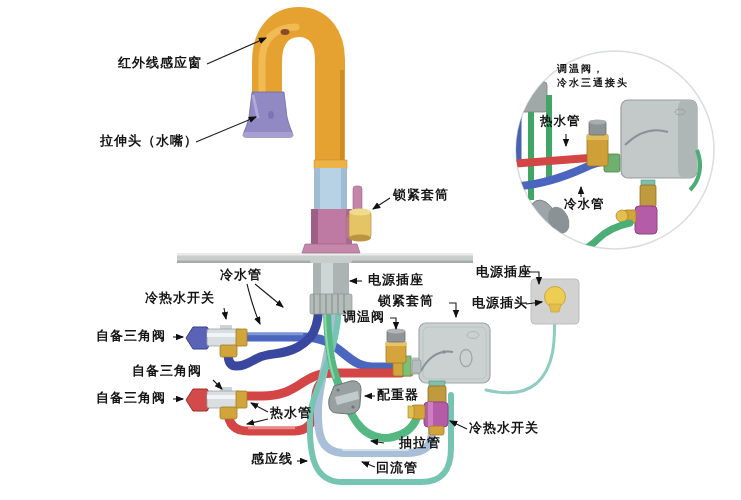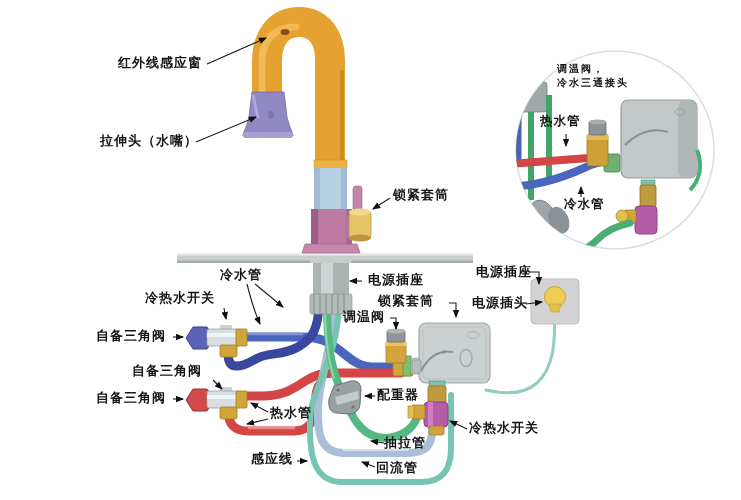--- a/index.html
+++ b/index.html
@@ -227,21 +227,21 @@
 <div class="lbl" style="left:145px;top:291px">冷热水开关</div>
 <div class="lbl" style="left:378px;top:294px">锁紧套筒</div>
 <div class="lbl" style="left:343px;top:310px">调温阀</div>
 <div class="lbl" style="left:476px;top:265px">电源插座</div>
 <div class="lbl" style="left:472px;top:296px">电源插头</div>
 <div class="lbl" style="left:96px;top:329px">自备三角阀</div>
 <div class="lbl" style="left:132px;top:364px">自备三角阀</div>
 <div class="lbl" style="left:96px;top:391px">自备三角阀</div>
 <div class="lbl" style="left:270px;top:406px">热水管</div>
 <div class="lbl" style="left:377px;top:388px">配重器</div>
-<div class="lbl" style="left:384px;top:436px">抽拉管</div>
+<div class="lbl" style="left:399px;top:436px">抽拉管</div>
 <div class="lbl" style="left:469px;top:421px">冷热水开关</div>
 <div class="lbl" style="left:251px;top:452px">感应线</div>
 <div class="lbl" style="left:376px;top:461px">回流管</div>
 
 <div class="inset-title" style="left:557px;top:62px"><span>调温阀，</span><br><span>冷水三通接头</span></div>
 <div class="lbl small" style="left:540px;top:115px">热水管</div>
 <div class="lbl small" style="left:564px;top:198px">冷水管</div>
 
 </div>
 

